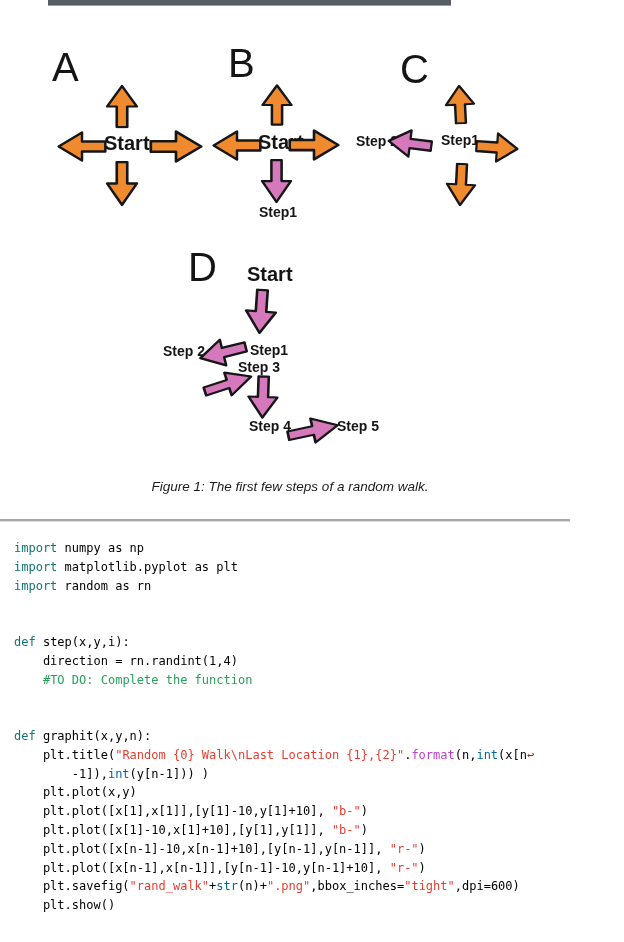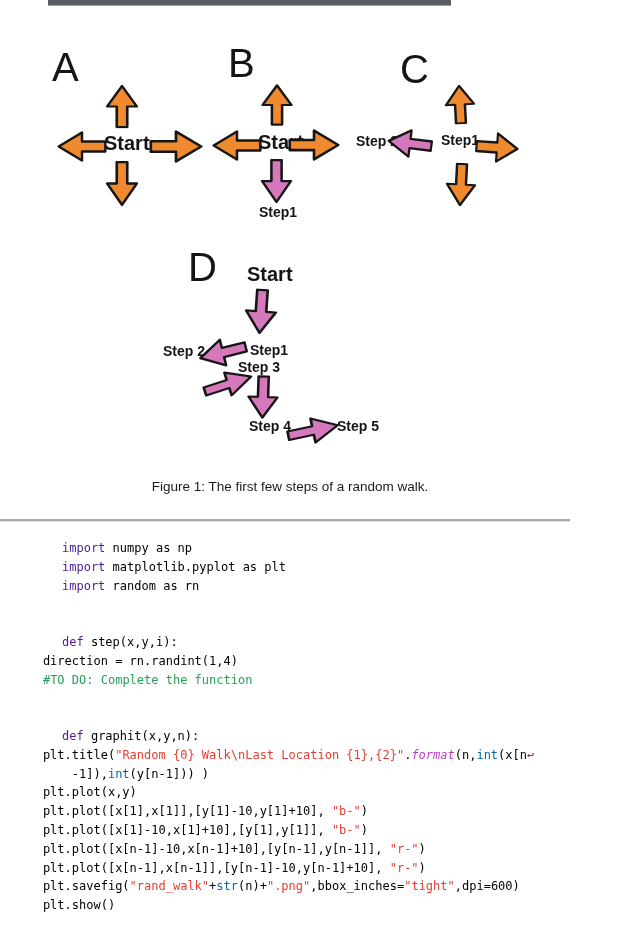--- a/index.html
+++ b/index.html
@@ -14,35 +14,35 @@
   .figure-area{position:absolute;left:0;top:0;width:624px;height:520px;}
   .fig-label{
     position:absolute;color:#151515;font-weight:700;white-space:nowrap;
     line-height:1.05;letter-spacing:0;
   }
   .fig-letter{font-weight:500;}
   .fig-arrow{position:absolute;}
   .fig-arrow svg{display:block;}
   .caption{
     position:absolute;left:0;top:479px;width:580px;text-align:center;
-    font-size:13.5px;color:#1b1b1b;
+    font-size:13.5px;color:#1b1b1b;font-style:italic;
   }
   .divider{
     position:absolute;left:0;top:519px;width:570px;height:2px;
     background:#a8a8a8;border-bottom:1px solid #dcdcdc;
   }
   .code-block{
     position:absolute;left:14px;top:539px;width:600px;
     font-family:"DejaVu Sans Mono","Liberation Mono",monospace;
     font-size:12px;line-height:18.8px;white-space:pre;color:#1f1f1f;
   }
   .code-line{height:18.8px;}
-  .tok-k{color:#4c1d95;margin-left:48px;}
+  .tok-k{color:#0f766e;}
   .tok-b{color:#0369a1;}
-  .tok-f{color:#BC3FC8;font-style:italic;}
+  .tok-f{color:#BC3FC8;}
   .tok-s{color:#E43D30;}
   .tok-c{color:#28A05A;text-align:center;}
   .tok-w{color:#8B3030;}
   .tok-p{color:#000000;}
 </style>
 </head>
 <body>
 
 <div class="top-bar"></div>
 

